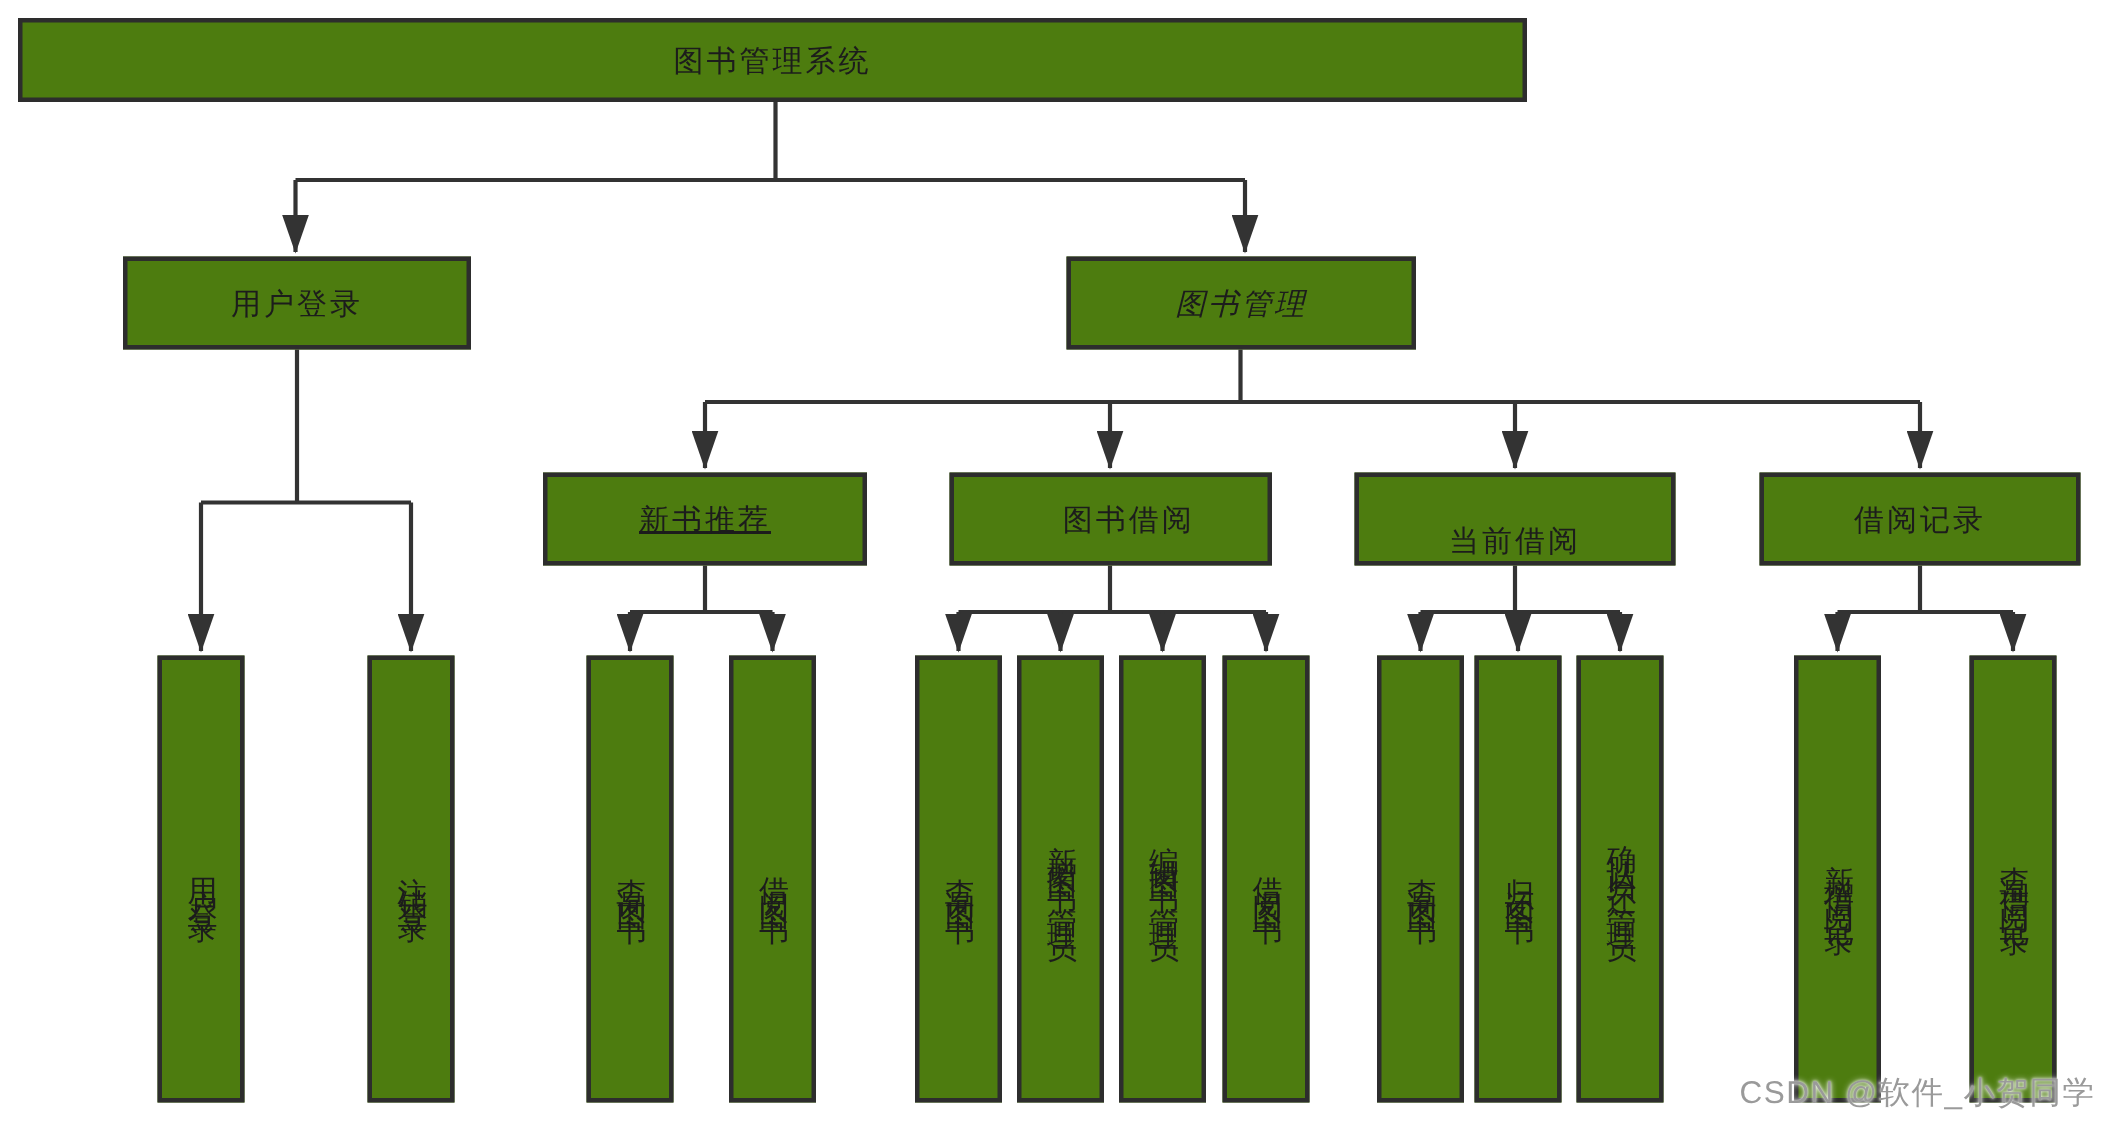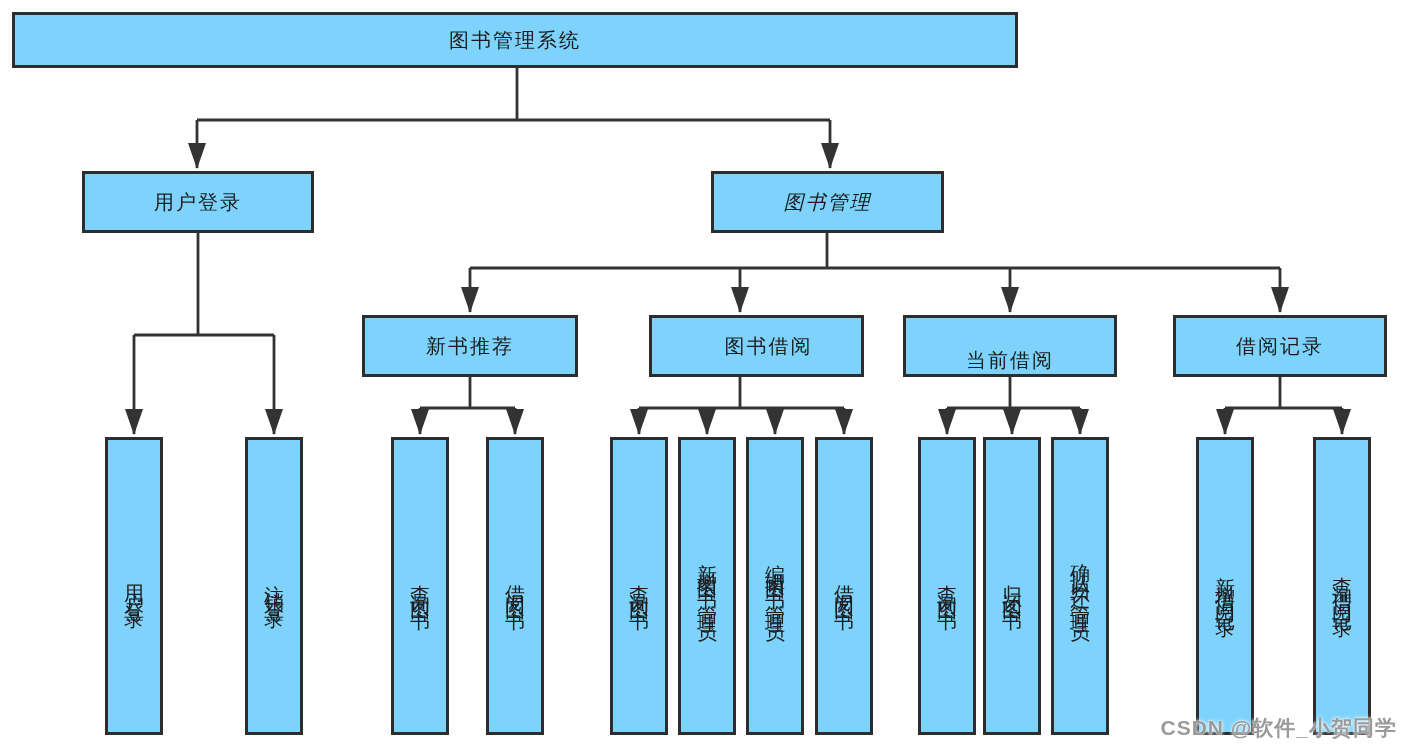--- a/index.html
+++ b/index.html
@@ -19,21 +19,21 @@
     position: absolute;
     left: 0; top: 0;
     width: 1405px;
     height: 747px;
     pointer-events: none;
   }
   .node {
     position: absolute;
     box-sizing: border-box;
     border: 3px solid #2d2d2d;
-    background: #7dd3fc;
+    background: #4d7c0f;
     display: flex;
     align-items: center;
     justify-content: center;
     color: #1c1c1c;
     font-size: 20px;
     letter-spacing: 2px;
     z-index: 2;
   }
   .leaf .vtext {
     writing-mode: vertical-rl;
@@ -44,21 +44,20 @@
   }
   .watermark {
     position: absolute;
     top: 714px;
     right: 8px;
     font-size: 21px;
     letter-spacing: 1px;
     color: #9a9a9a;
     z-index: 3;
     text-shadow: 0 0 2px #ffffff, 0 0 4px #ffffff;
-    font-weight: bold;
   }
 </style>
 </head>
 <body>
 
 <div class="canvas">
 
   <svg class="connectors" viewBox="0 0 1405 747" xmlns="http://www.w3.org/2000/svg">
     <defs>
       <marker id="arw" viewBox="0 0 26 18" markerWidth="26" markerHeight="18" refX="25" refY="9" orient="auto" markerUnits="userSpaceOnUse">
@@ -113,24 +112,24 @@
     <span>图书管理系统</span>
   </div>
 
   <div class="node" style="left:82px; top:171px; width:232px; height:62px;">
     <span>用户登录</span>
   </div>
   <div class="node" style="left:711px; top:171px; width:233px; height:62px;font-style:italic;">
     <span>图书管理</span>
   </div>
 
-  <div class="node" style="left:362px; top:315px; width:216px; height:62px;">
+  <div class="node" style="left:362px; top:315px; width:216px; height:62px;text-decoration:underline;">
     <span>新书推荐</span>
   </div>
-  <div class="node" style="left:649px; top:315px; width:215px; height:62px;padding-left:24px;">
+  <div class="node" style="left:633px; top:315px; width:215px; height:62px;padding-left:24px;">
     <span>图书借阅</span>
   </div>
   <div class="node" style="left:903px; top:315px; width:214px; height:62px;align-items:flex-end;">
     <span>当前借阅</span>
   </div>
   <div class="node" style="left:1173px; top:315px; width:214px; height:62px;">
     <span>借阅记录</span>
   </div>
 
   <div class="node leaf" style="left:105px; top:437px; width:58px; height:298px;">

